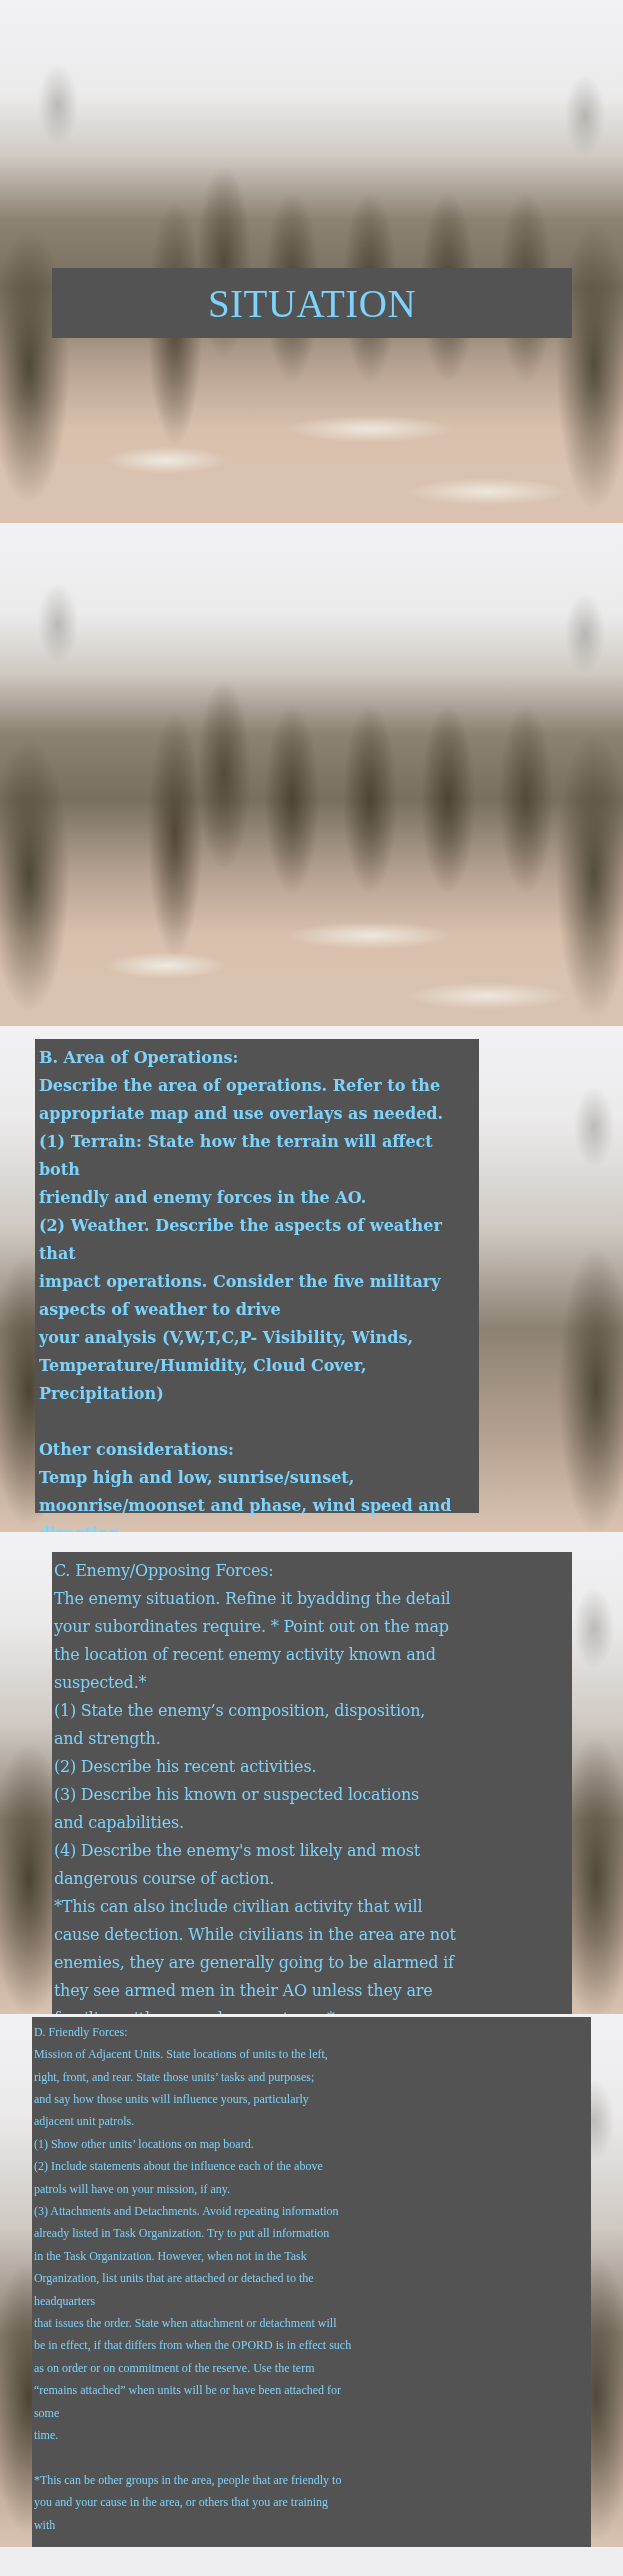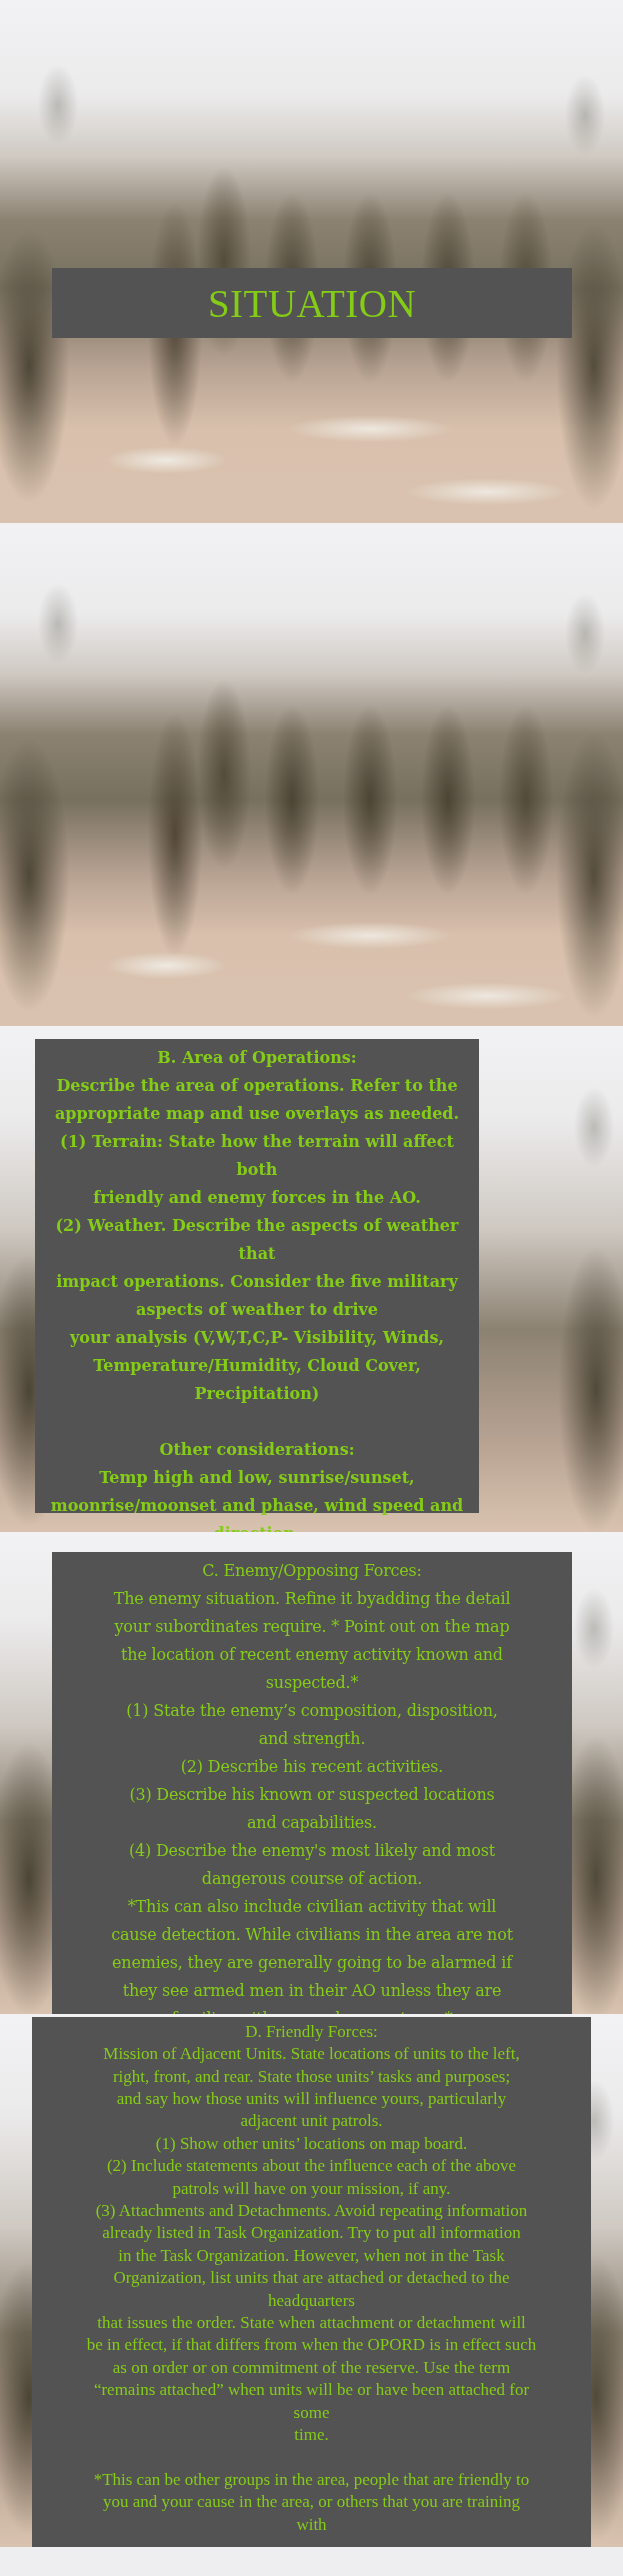--- a/index.html
+++ b/index.html
@@ -35,22 +35,22 @@
       radial-gradient(ellipse 58px 195px at 29px 72%, rgba(60,55,40,0.85), transparent 70%),
       radial-gradient(ellipse 54px 205px at 596px 72%, rgba(60,55,40,0.8), transparent 70%),
       radial-gradient(ellipse 39px 136px at 175px 70%, rgba(70,60,45,0.6), transparent 70%),
       radial-gradient(ellipse 117px 19.5px at 370px 93%, rgba(240,236,228,0.9), transparent 70%),
       radial-gradient(ellipse 29px 58px at 594px 20%, rgba(120,120,110,0.4), transparent 70%),
       linear-gradient(to bottom, #f2f1f3 0%, #ecebec 18%, #cfc9c2 40%, #8c8272 60%, #b7a292 82%, #d9c3b0 100%);
   }
   .box {
     position: absolute;
     background: #535353;
-    color: #84cc16;
-    text-align: center;
+    color: #7dd3fc;
+    text-align: left;
   }
   .box p { white-space: pre-line; }
 
   
   #s1 { height: 523px; }
   #s1 .box { left: 52px; top: 268px; width: 520px; height: 70px; display:flex; align-items:center; justify-content:center; }
   #s1 .box p { font-family: "Liberation Serif", serif; font-size: 39px; letter-spacing: 0.5px; }
 
   
   #s2 { height: 503px; }
@@ -63,21 +63,21 @@
   #s3 .box p { font-family: "DejaVu Serif", serif; font-size: 16px; line-height: 28px; }
 
   
   #s4 { height: 482px; }
   #s4 .box { left: 52px; top: 19.5px; width: 520px; height: 484px; padding: 5.8px 1.9px 0; }
   #s4 .box p { font-family: "DejaVu Serif", serif; font-size: 16px; line-height: 28px; letter-spacing: -0.2px; }
 
   
   #s5 { height: 533px; }
   #s5 .box { left: 32px; top: 2.9px; width: 559px; height: 530px; padding: 3.9px 1.9px 0; }
-  #s5 .box p { font-family: "Liberation Serif", serif; font-size: 17px; line-height: 22.4px; }
+  #s5 .box p { font-family: "Liberation Serif", serif; font-size: 12px; line-height: 22.4px; }
 </style>
 </head>
 <body>
 
 <main>
 
   <section class="slide" id="s1">
     <div class="photo"></div>
     <div class="box">
       <p>SITUATION</p>

